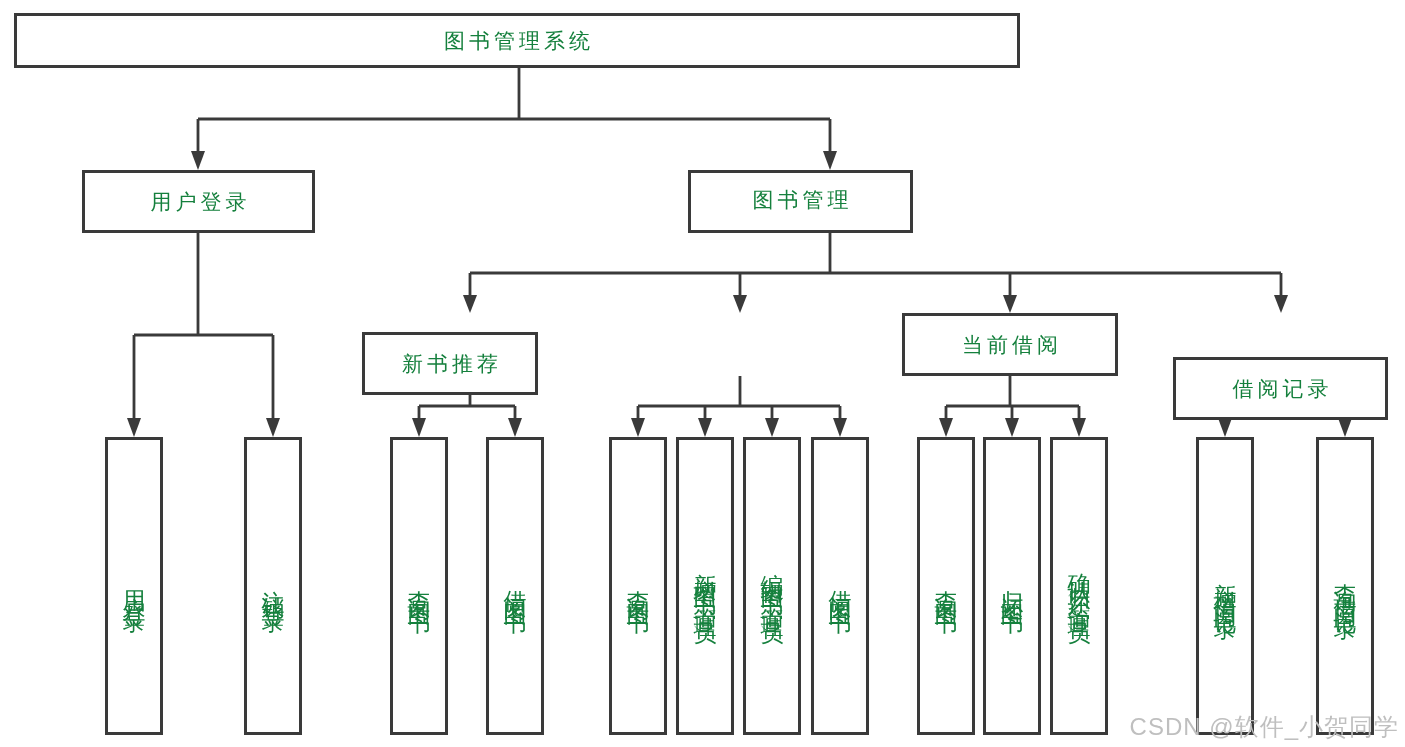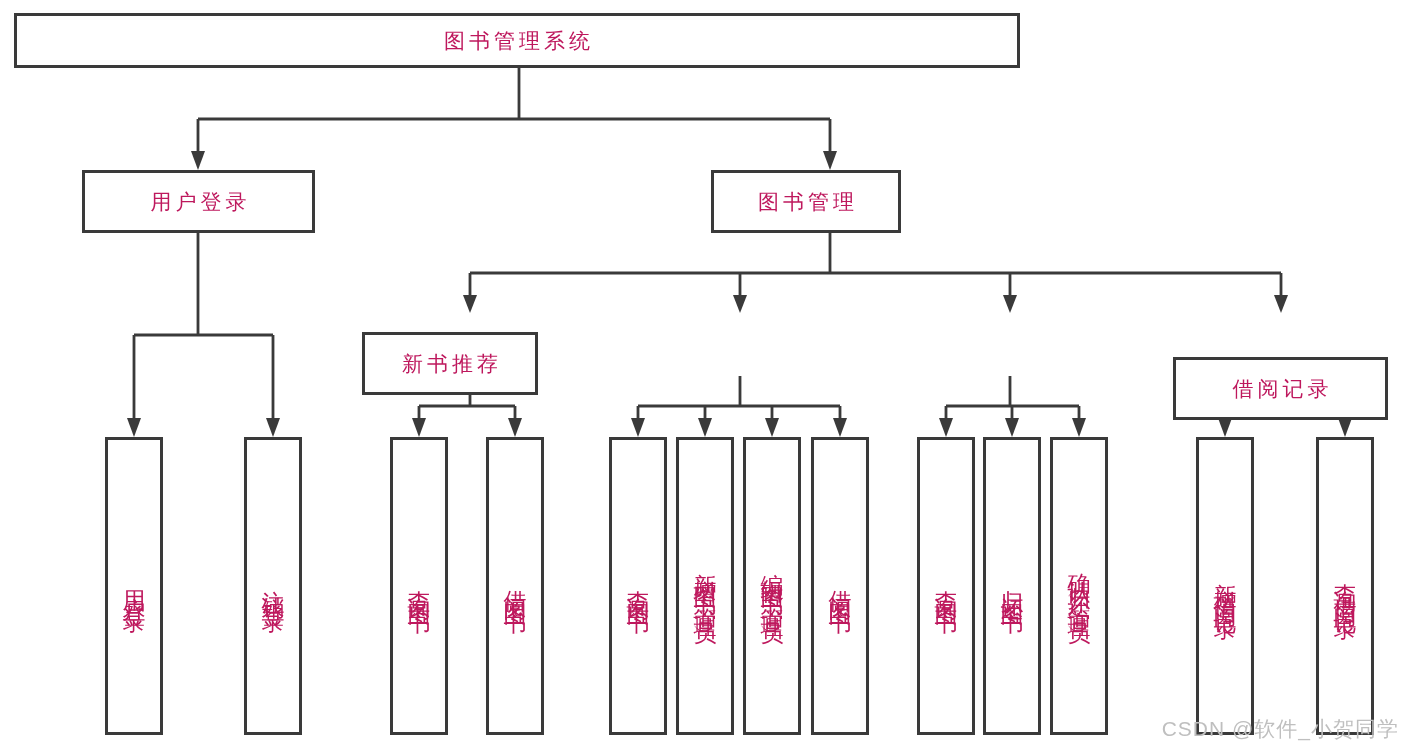--- a/index.html
+++ b/index.html
@@ -22,33 +22,33 @@
     height: 747px;
   }
   .node {
     position: absolute;
     box-sizing: border-box;
     border: 3px solid #3a3a3a;
     background: #ffffff;
     display: flex;
     align-items: center;
     justify-content: center;
-    color: #be185d;
+    color: #15803d;
     z-index: 2;
   }
   .hbox {
     font-size: 21px;
     letter-spacing: 4px;
     padding-left: 4px; 
     line-height: 1;
     white-space: nowrap;
   }
   .root  { left: 14px;   top: 13px;  width: 1006px; height: 55px; }
   .n-login { left: 82px;  top: 170px; width: 233px; height: 63px; }
-  .n-mgmt  { left: 711px; top: 170px; width: 190px; height: 63px; }
+  .n-mgmt  { left: 688px; top: 170px; width: 225px; height: 63px; font-family: Liberation Mono, monospace; }
   .n-rec   { left: 362px; top: 332px; width: 176px; height: 63px; }
   .n-bor   { left: 633px; top: 313px; width: 215px; height: 63px; }
   .n-cur   { left: 902px; top: 313px; width: 216px; height: 63px; }
   .n-log   { left: 1173px;top: 313px; width: 215px; height: 63px; margin-top: 44px; }
   .leaf {
     top: 437px;
     width: 58px;
     height: 298px;
     writing-mode: vertical-rl;
     text-orientation: mixed;
@@ -66,21 +66,21 @@
   .lf8  { left: 811px; }
   .lf9  { left: 917px; }
   .lf10 { left: 983px; }
   .lf11 { left: 1050px; }
   .lf12 { left: 1196px; }
   .lf13 { left: 1316px; }
   .watermark {
     position: absolute;
     right: 6px;
     bottom: 4px;
-    font-size: 21px;
+    font-size: 24px;
     color: #bfbfbf;
     letter-spacing: 1px;
     z-index: 5;
     white-space: nowrap;
   }
 </style>
 </head>
 <body>
 
 <div class="stage">
@@ -127,20 +127,21 @@
       <polygon points="1338,418 1352,418 1345,437"></polygon>
     </g>
   </svg>
 
   <div class="node root hbox">图书管理系统</div>
 
   <div class="node n-login hbox">用户登录</div>
   <div class="node n-mgmt hbox">图书管理</div>
 
   <div class="node n-rec hbox">新书推荐</div>
+  <div class="node n-cur hbox">当前借阅</div>
   <div class="node n-log hbox">借阅记录</div>
 
   <div class="node leaf lf1">用户登录</div>
   <div class="node leaf lf2">注销登录</div>
 
   <div class="node leaf lf3">查询图书</div>
   <div class="node leaf lf4">借阅图书</div>
 
   <div class="node leaf lf5">查询图书</div>
   <div class="node leaf lf6">新增图书（管理员）</div>

